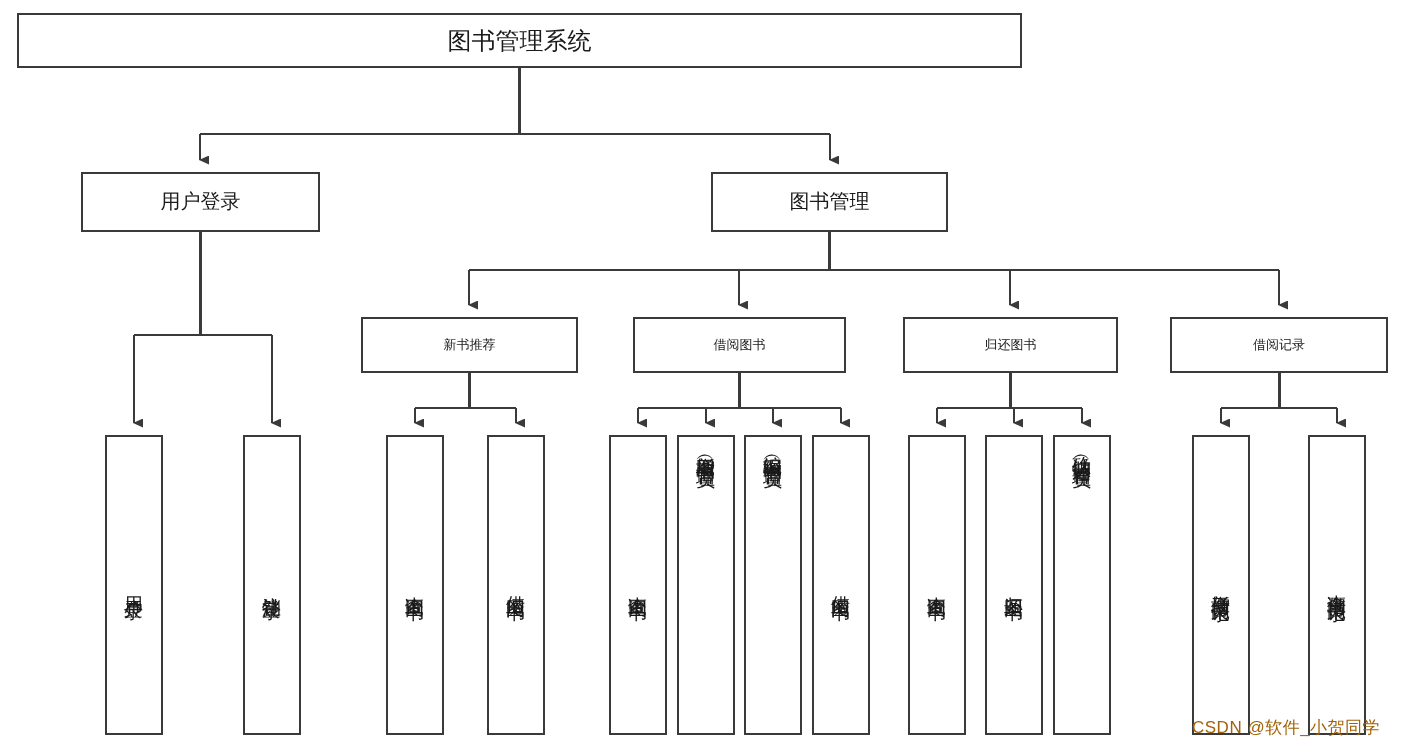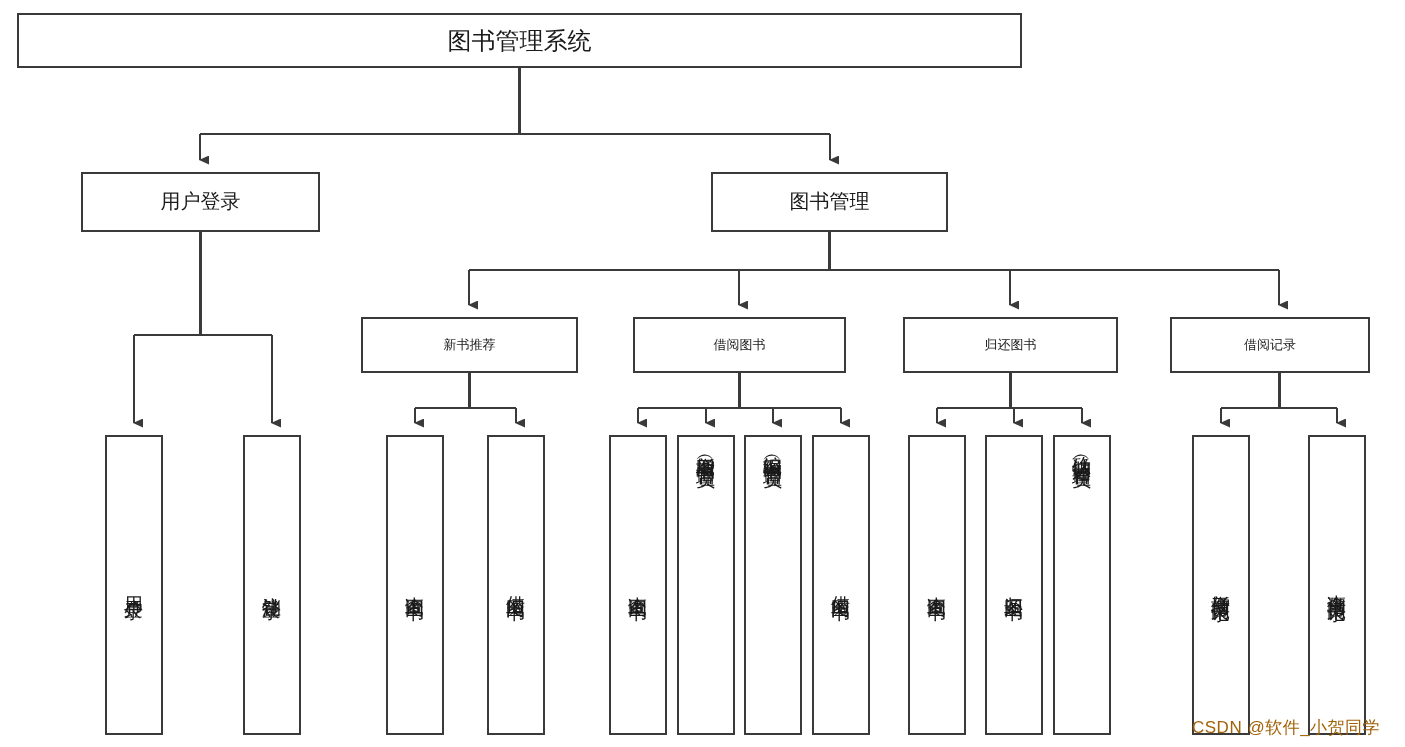--- a/index.html
+++ b/index.html
@@ -148,21 +148,21 @@
 
   <div class="node level2" style="left: 361px; top: 317px; width: 217px; height: 56px;">
     <span class="node-label">新书推荐</span>
   </div>
   <div class="node level2" style="left: 633px; top: 317px; width: 213px; height: 56px;">
     <span class="node-label">借阅图书</span>
   </div>
   <div class="node level2" style="left: 903px; top: 317px; width: 215px; height: 56px;">
     <span class="node-label">归还图书</span>
   </div>
-  <div class="node level2" style="left: 1170px; top: 317px; width: 200px; height: 56px;">
+  <div class="node level2" style="left: 1170px; top: 317px; width: 218px; height: 56px;">
     <span class="node-label">借阅记录</span>
   </div>
 
   <div class="node leaf v-center" style="left: 105px; top: 435px; width: 58px; height: 300px;">
     <span class="node-label">用户登录</span>
   </div>
   <div class="node leaf v-center" style="left: 243px; top: 435px; width: 58px; height: 300px;">
     <span class="node-label">注销登录</span>
   </div>
   <div class="node leaf v-center" style="left: 386px; top: 435px; width: 58px; height: 300px;">

